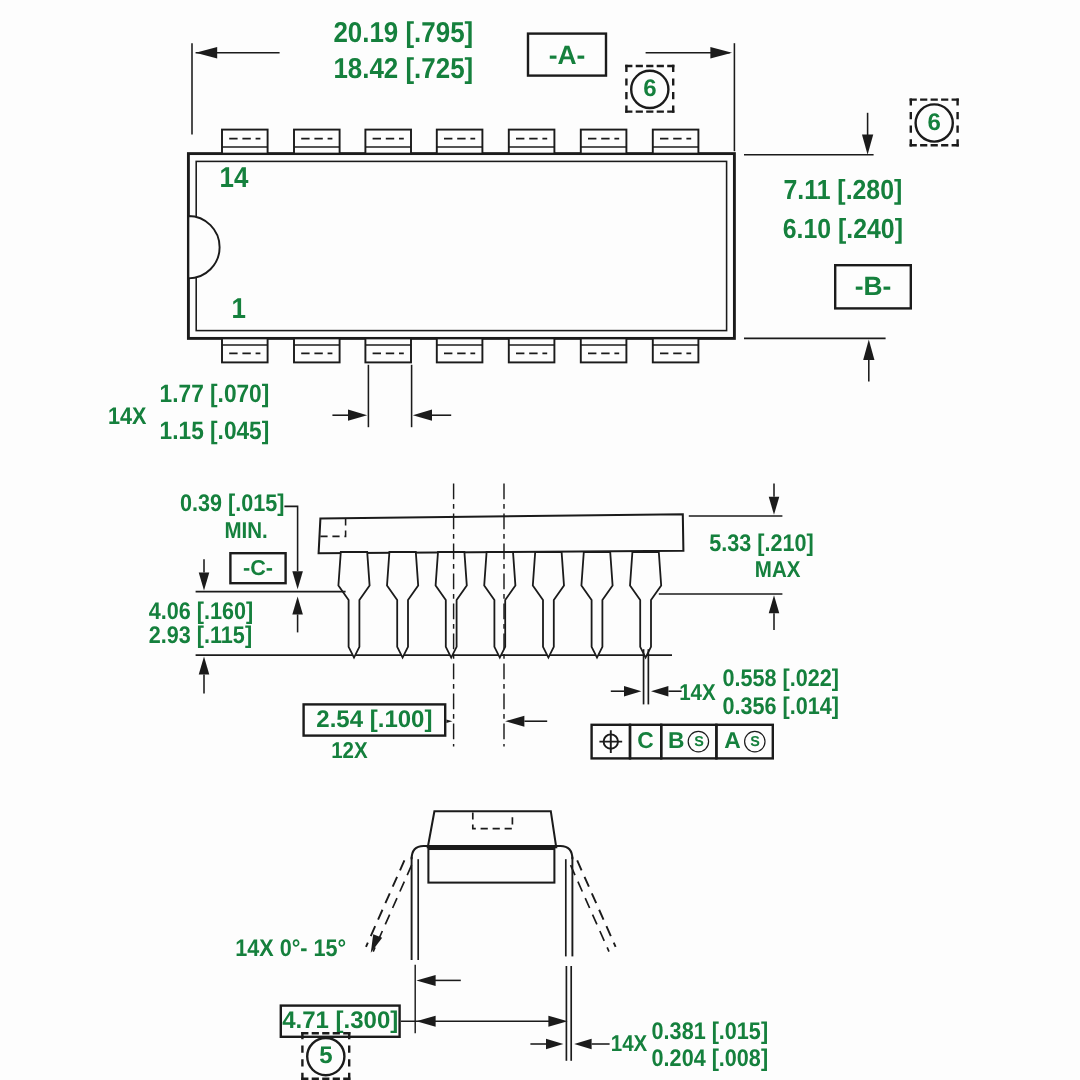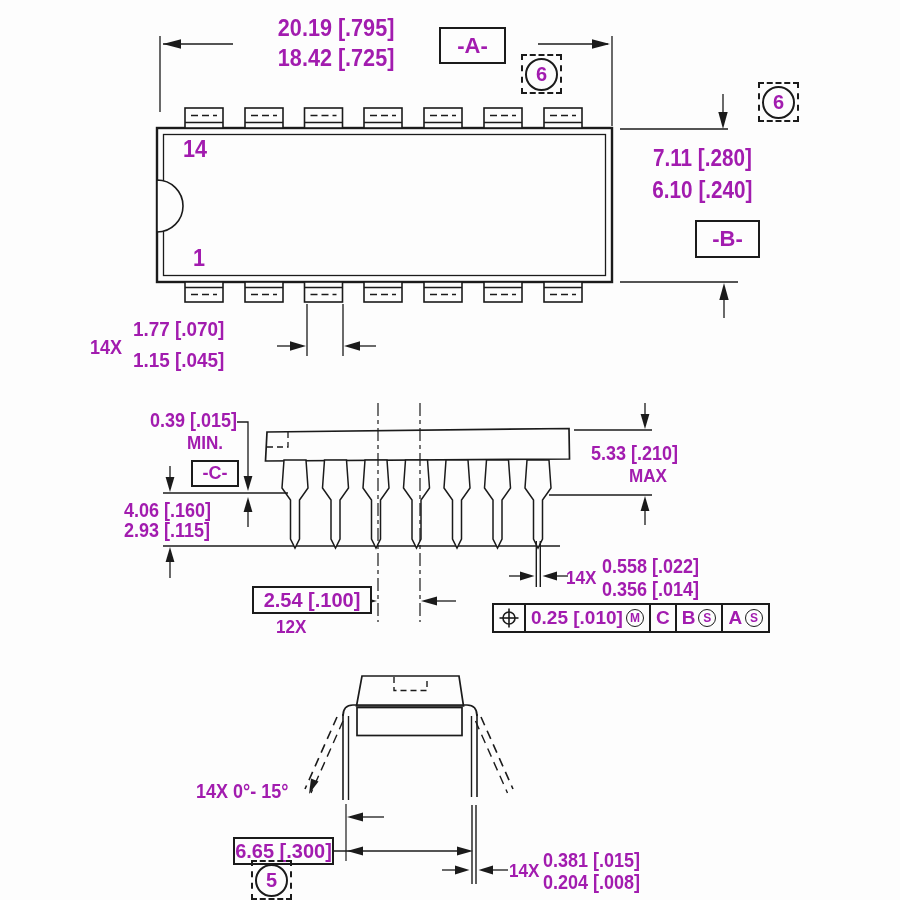--- a/index.html
+++ b/index.html
@@ -1,17 +1,17 @@
 <!DOCTYPE html>
 <html><head>
 <meta charset="utf-8">
 <style>
   html,body{margin:0;padding:0;background:#fff;}
   #canvas{position:relative;width:900px;height:900px;background:#fdfdfd;overflow:hidden;
-          font-family:"Liberation Sans",sans-serif;color:#a21caf;}
+          font-family:"Liberation Sans",sans-serif;color:#15803d;}
   #linework{position:absolute;left:0;top:0;}
   .t{position:absolute;white-space:nowrap;transform:scaleX(.9);transform-origin:0 50%;
      font-weight:bold;letter-spacing:0px;line-height:1;}
   .dbox{position:absolute;border:2px solid #1b1b1b;background:#fdfdfd;display:flex;
         align-items:center;justify-content:center;font-weight:bold;box-sizing:border-box;}
   .note{position:absolute;width:41px;height:40px;border:2px dashed #1b1b1b;display:flex;
         align-items:center;justify-content:center;box-sizing:border-box;}
   .note .circ{width:33px;height:33px;border:2px solid #1b1b1b;border-radius:50%;display:flex;
         align-items:center;justify-content:center;font-size:20px;font-weight:bold;box-sizing:border-box;}
   #fcf{position:absolute;left:492px;top:603px;display:flex;}
@@ -197,37 +197,33 @@
 <div class="t" style="left:602px;top:579px;font-size:20px;">0.356 [.014]</div>
 
 <div id="fcf">
   <div class="cell">
     <svg width="20" height="20" viewBox="0 0 20 20">
       <circle cx="10" cy="10" r="6" fill="none" stroke="#1b1b1b" stroke-width="1.6"></circle>
       <line x1="10" y1="0.5" x2="10" y2="19.5" stroke="#1b1b1b" stroke-width="1.6"></line>
       <line x1="0.5" y1="10" x2="19.5" y2="10" stroke="#1b1b1b" stroke-width="1.6"></line>
     </svg>
   </div>
-  <div class="cell">
-    <span>0.25 [.010]</span>
-    <span class="mcirc">M</span>
-  </div>
   <div class="cell">C</div>
   <div class="cell">
     <span>B</span>
     <span class="mcirc">S</span>
   </div>
   <div class="cell">
     <span>A</span>
     <span class="mcirc">S</span>
   </div>
 </div>
 
 <div class="t" style="left:196px;top:781px;font-size:20px;">14X 0°- 15°</div>
-<div class="dbox" style="left:233px;top:837px;width:101px;height:28px;font-size:20px;">6.65 [.300]</div>
+<div class="dbox" style="left:233px;top:837px;width:101px;height:28px;font-size:20px;">4.71 [.300]</div>
 <div class="note" style="left:251px;top:860px;">
       <div class="circ">5</div>
     </div>
 <div class="t" style="left:509px;top:861px;font-size:19px;">14X</div>
 <div class="t" style="left:543px;top:850px;font-size:20px;">0.381 [.015]</div>
 <div class="t" style="left:543px;top:872px;font-size:20px;">0.204 [.008]</div>
 
 </div>
 
 </body></html>

